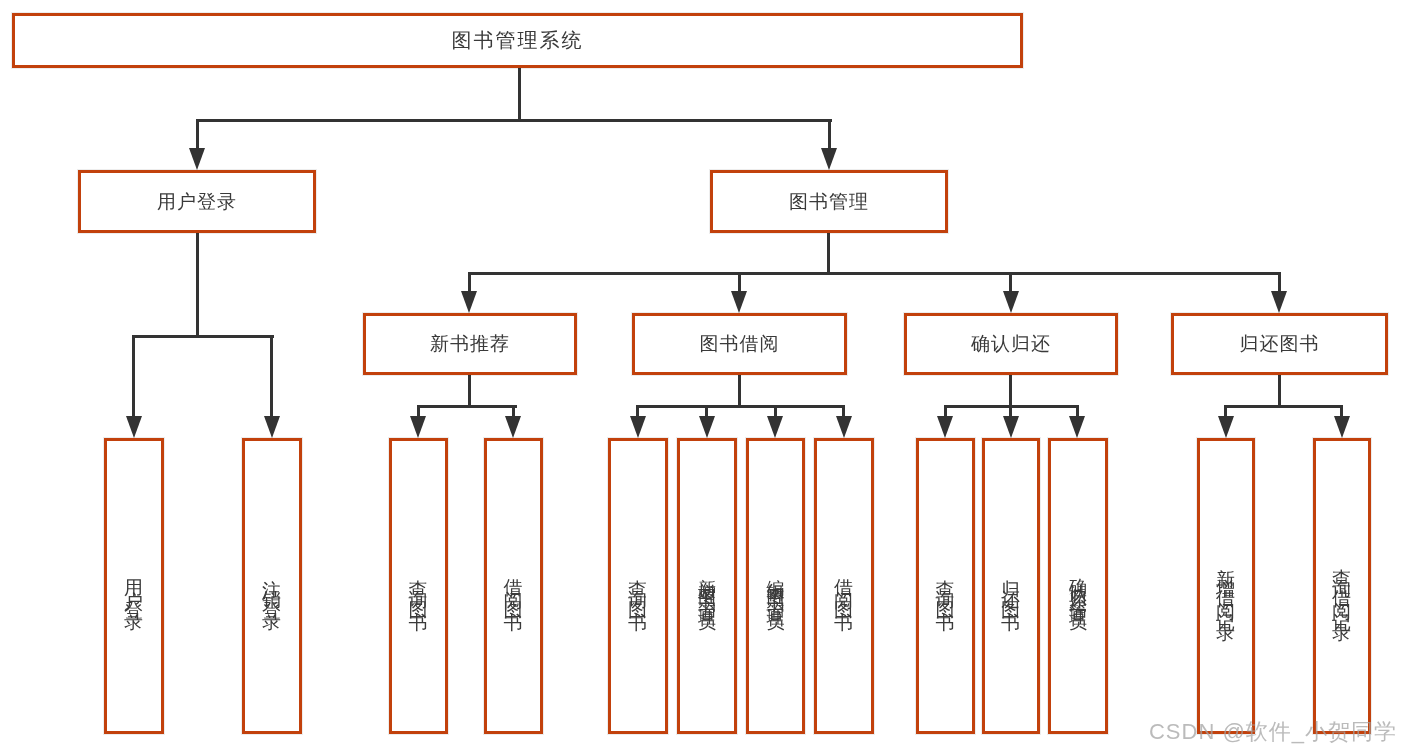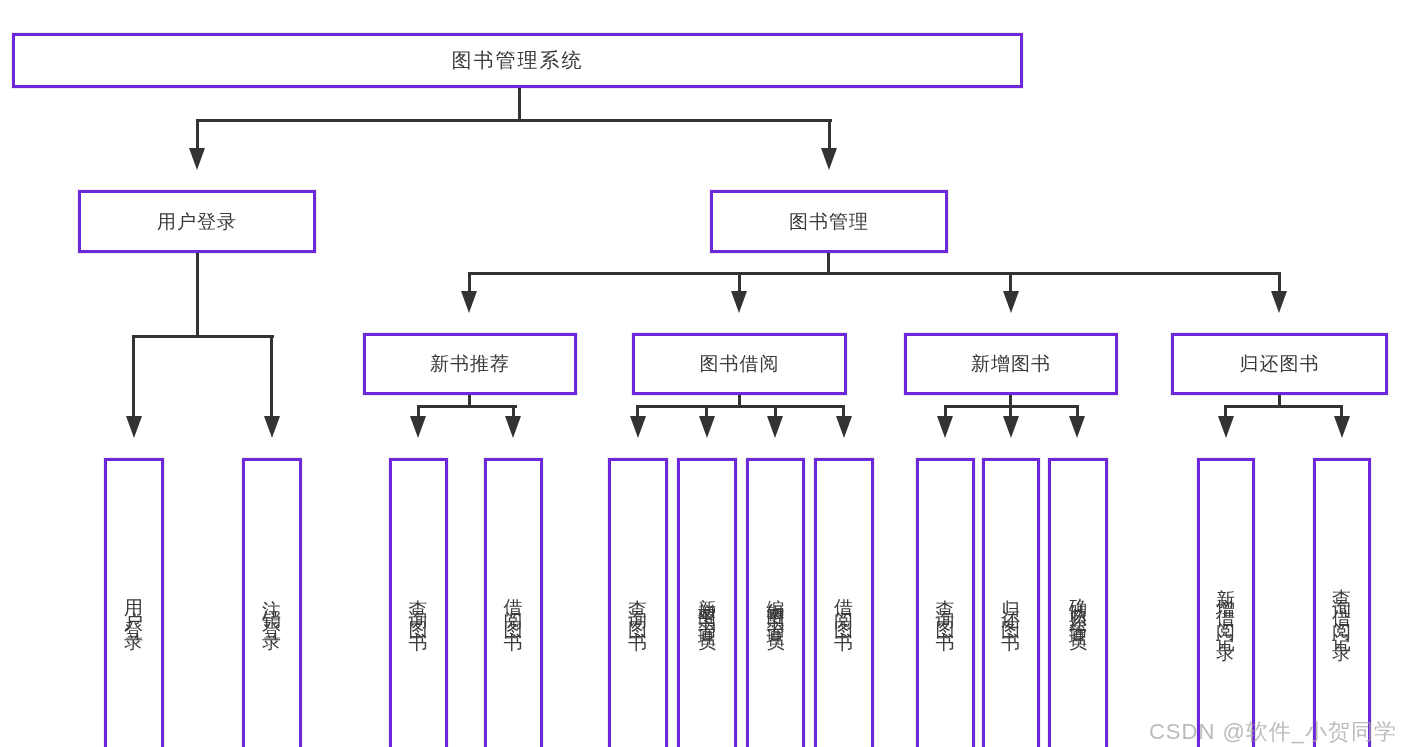--- a/index.html
+++ b/index.html
@@ -9,28 +9,27 @@
     width: 1405px;
     height: 747px;
     background: #ffffff;
     font-family: "Liberation Sans", "DejaVu Sans", sans-serif;
     color: #3a3a3a;
     overflow: hidden;
   }
   .box {
     position: absolute;
     background: #ffffff;
-    border: 3px solid #6d28d9;
+    border: 3px solid #c2410c;
     box-shadow: 0 0 0 1px rgba(0,0,0,0.07);
     display: flex;
     align-items: center;
     justify-content: center;
     text-align: center;
     z-index: 2;
-    margin-top: 20px;
   }
   .hbox span {
     font-size: 19px;
     letter-spacing: 1px;
     white-space: nowrap;
   }
   .rootbox span { font-size: 20px; letter-spacing: 2px; }
   .leaf span {
     writing-mode: vertical-rl;
     text-orientation: mixed;
@@ -109,21 +108,21 @@
   <div class="vline" style="left:1278px; top:272px; height:22px;"></div>
   <div class="arrow" style="left:1271px; top:291px;"></div>
 
   <div class="box hbox" style="left:632px; top:313px; width:215px; height:62px;">
     <span>图书借阅</span>
   </div>
   <div class="box hbox" style="left:363px; top:313px; width:214px; height:62px;">
     <span>新书推荐</span>
   </div>
   <div class="box hbox" style="left:904px; top:313px; width:214px; height:62px;">
-    <span>新增图书</span>
+    <span>确认归还</span>
   </div>
   <div class="box hbox" style="left:1171px; top:313px; width:217px; height:62px;">
     <span>归还图书</span>
   </div>
 
   <div class="vline" style="left:468px; top:375px; height:33px;"></div>
   <div class="hline" style="left:417px; top:405px; width:100px;"></div>
   <div class="vline" style="left:417px; top:405px; height:14px;"></div>
   <div class="arrow" style="left:410px; top:416px;"></div>
   <div class="vline" style="left:512px; top:405px; height:14px;"></div>

